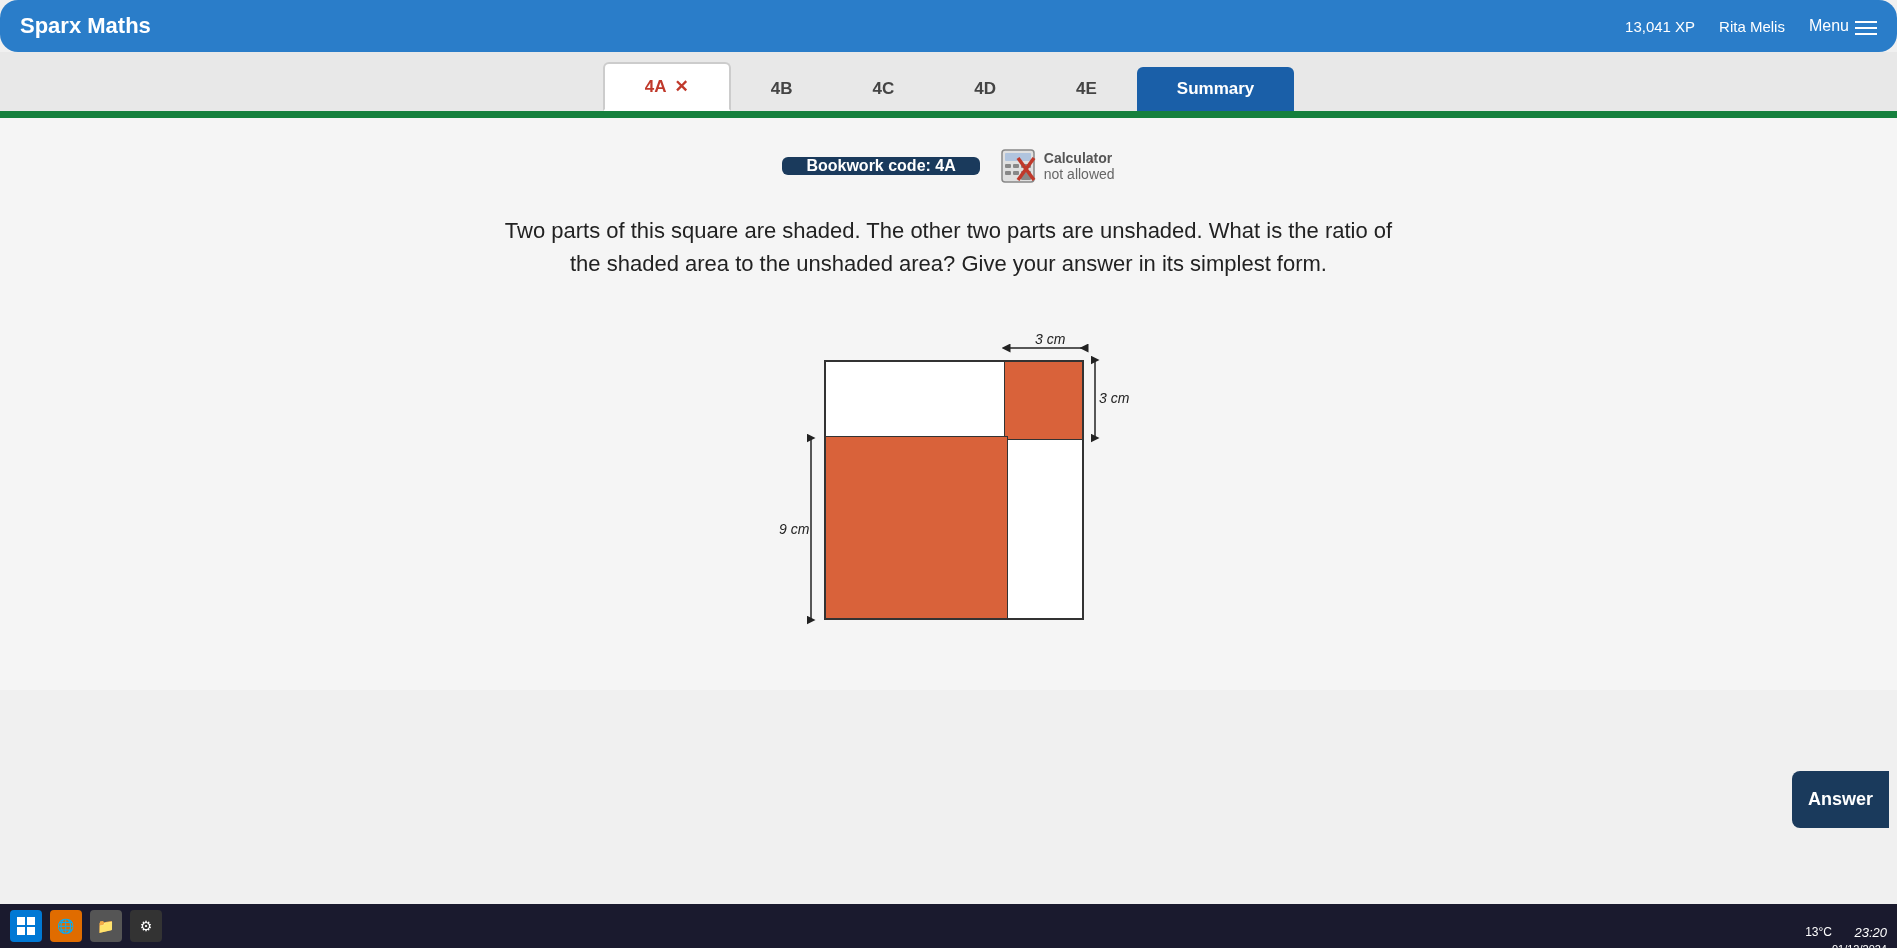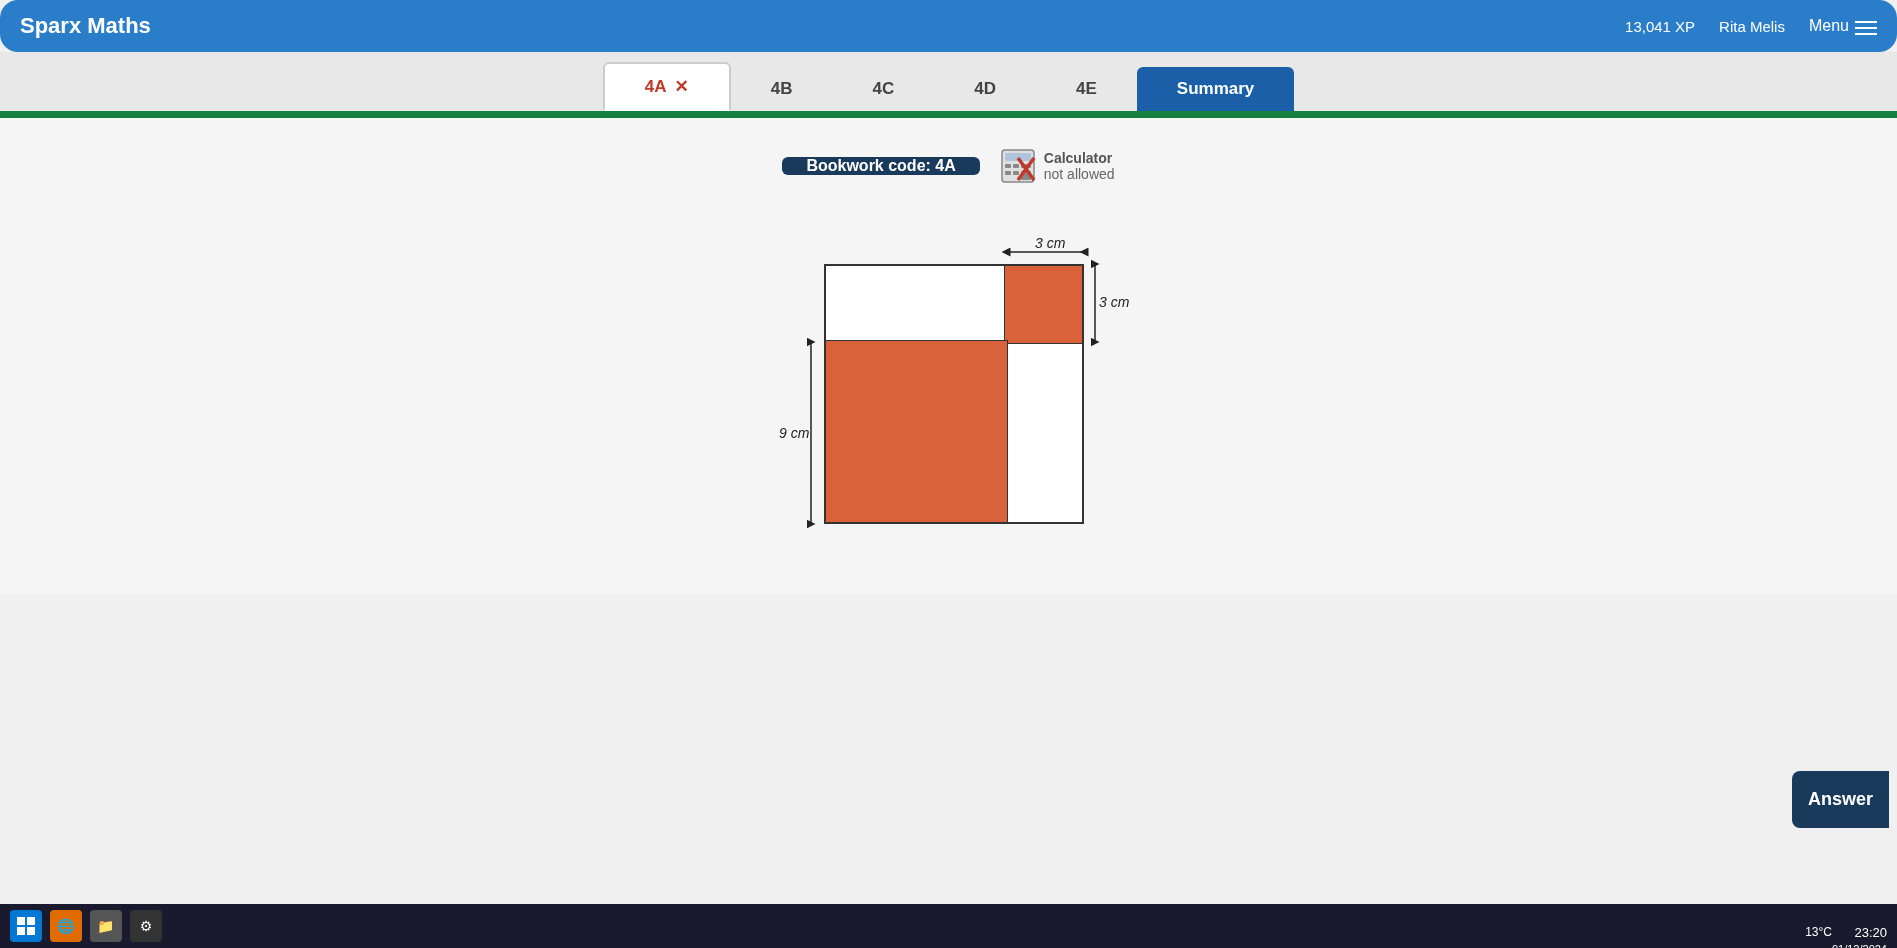--- a/index.html
+++ b/index.html
@@ -318,20 +318,21 @@
           <line x1="34" y1="10" x2="18" y2="32" stroke="#c0392b" stroke-width="3.5"></line>
         </svg>
       </div>
       <div>
         <div style="font-weight:600; font-size:14px;">Calculator</div>
         <div style="font-size:14px; color:#666;">not allowed</div>
       </div>
     </div>
   </div>
 
+  <div id="question-text">Two parts of this square are shaded. The other two parts are unshaded. What is the ratio of the shaded area to the unshaded area? Give your answer in its simplest form.</div>
 
   <div id="diagram-container">
 
     <svg id="dim-svg" viewBox="0 0 420 360">
 
       <defs>
         <marker id="arrowhead-left" markerWidth="6" markerHeight="6" refX="3" refY="3" orient="auto">
           <path d="M6,0 L0,3 L6,6 Z" fill="#222"></path>
         </marker>
         <marker id="arrowhead-right" markerWidth="6" markerHeight="6" refX="3" refY="3" orient="auto-start-reverse">
@@ -384,17 +385,17 @@
   </div>
   <div class="taskbar-icon" style="background:#555;">
     <span style="color:white; font-size:14px;">📁</span>
   </div>
   <div class="taskbar-icon" style="background:#333;">
     <span style="color:white; font-size:14px;">⚙</span>
   </div>
   <div class="taskbar-right">
     <span style="color:white;">13°C</span>
     <div class="time-display">
-      <div style="color:white; font-size:13px;">23:20</div>
+      <div style="color:white; font-size:13px;font-style:italic;">23:20</div>
       <div style="color:white; font-size:11px;">01/12/2024</div>
     </div>
   </div>
 </div>
 
 </body></html>

